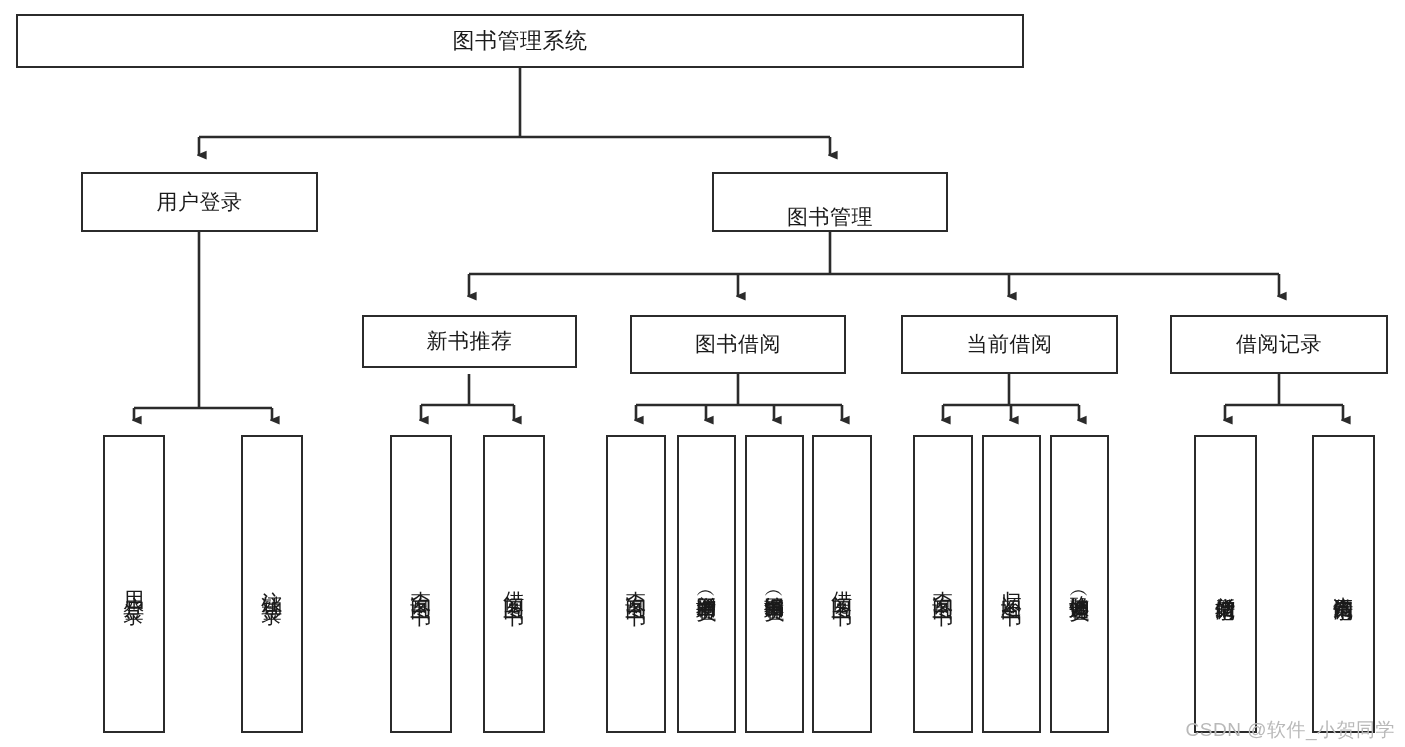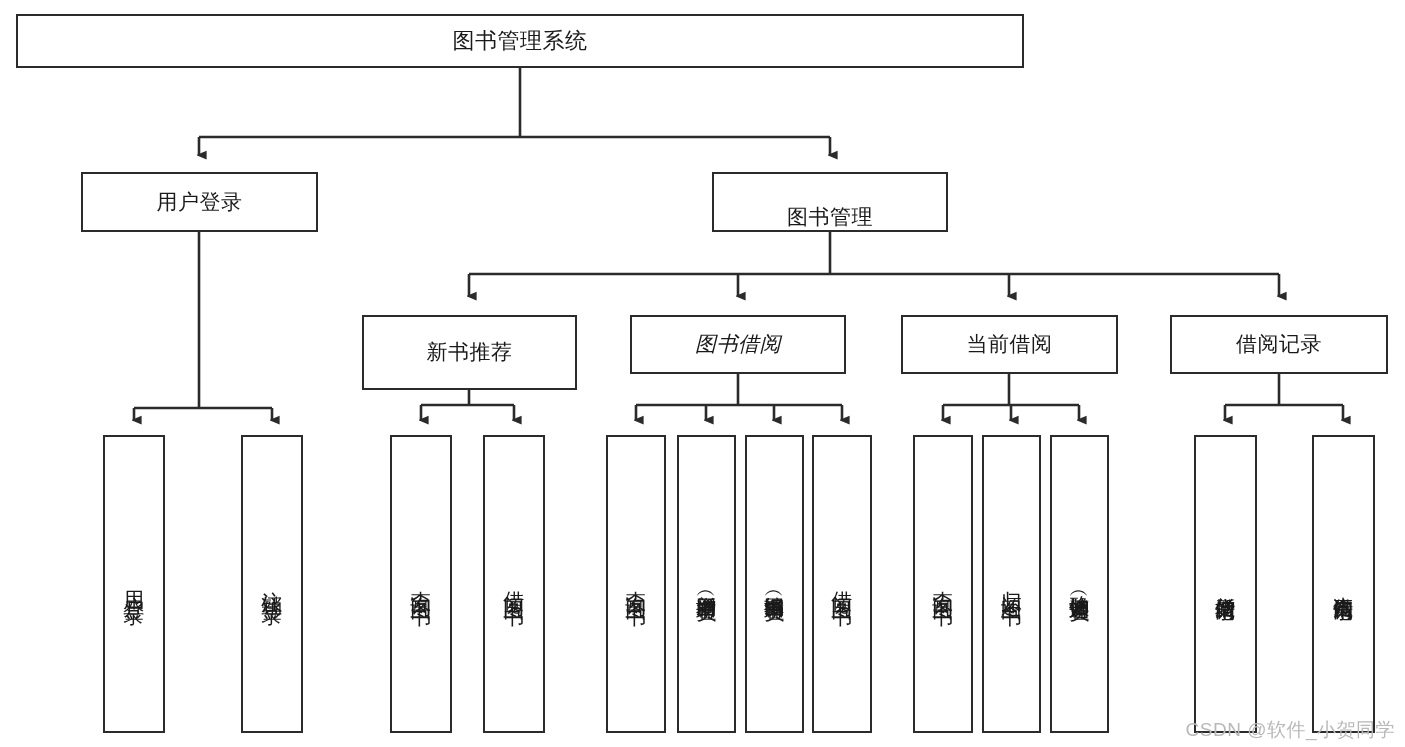--- a/index.html
+++ b/index.html
@@ -131,24 +131,24 @@
     <span class="label">图书管理系统</span>
   </div>
 
   <div class="node" style="left:81px; top:172px; width:237px; height:60px;">
     <span class="label">用户登录</span>
   </div>
   <div class="node" style="left:712px; top:172px; width:236px; height:60px;align-items:flex-end;">
     <span class="label">图书管理</span>
   </div>
 
-  <div class="node" style="left:362px; top:315px; width:215px; height:75px;">
+  <div class="node" style="left:362px; top:315px; width:215px; height:53px;">
     <span class="label">新书推荐</span>
   </div>
-  <div class="node" style="left:630px; top:315px; width:216px; height:59px;font-style:italic;">
+  <div class="node" style="left:630px; top:315px; width:216px; height:59px;">
     <span class="label">图书借阅</span>
   </div>
   <div class="node" style="left:901px; top:315px; width:217px; height:59px;">
     <span class="label">当前借阅</span>
   </div>
   <div class="node" style="left:1170px; top:315px; width:218px; height:59px;text-align:right;">
     <span class="label">借阅记录</span>
   </div>
 
   <div class="node leaf" style="left:103px; top:435px; width:62px; height:298px;">

